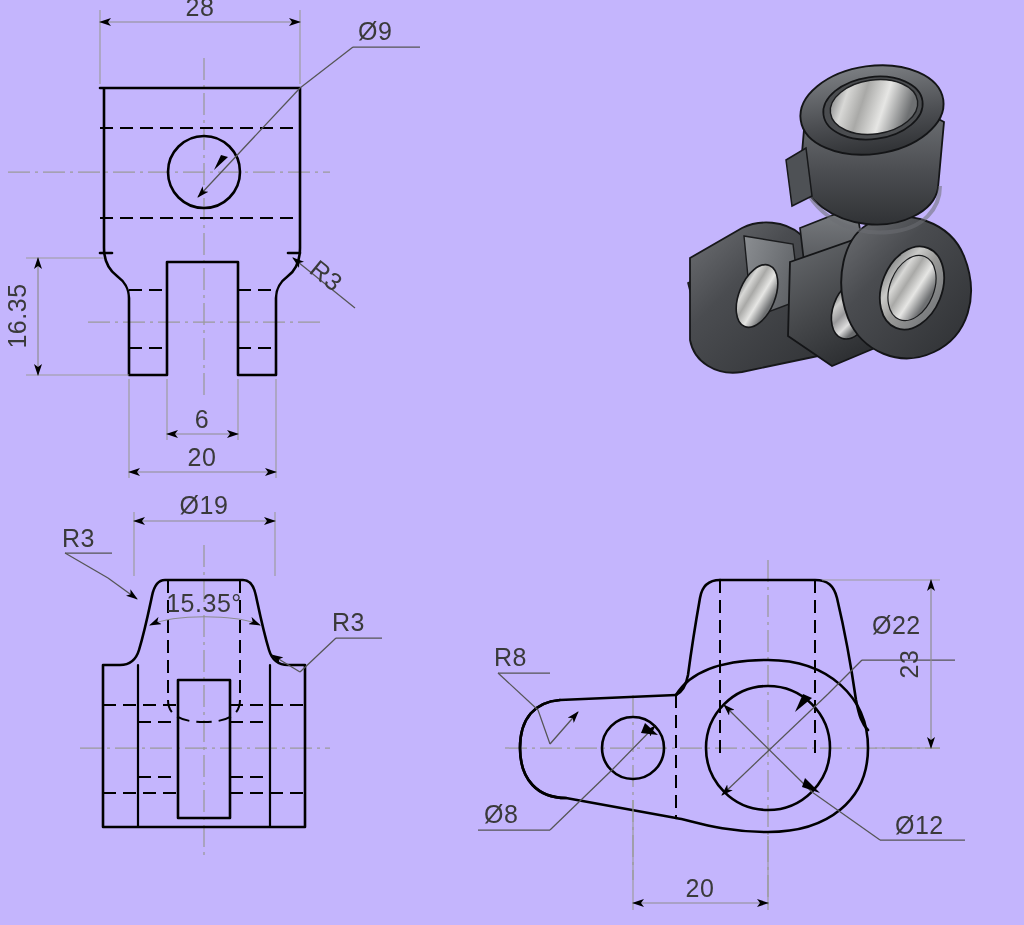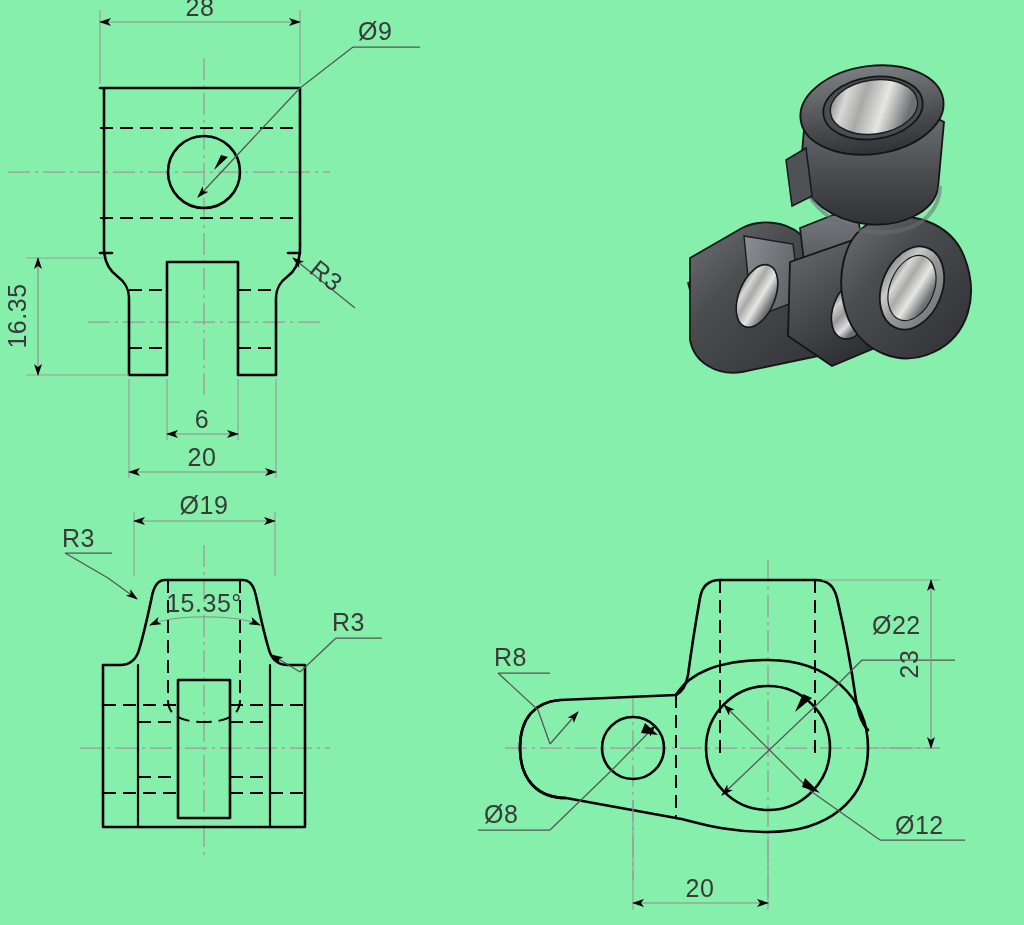--- a/index.html
+++ b/index.html
@@ -12,21 +12,21 @@
     width: 1024px;
     height: 925px;
     font-family: "Liberation Sans", sans-serif;
     overflow: hidden;
     position: relative;
   }
   #sheet {
     position: relative;
     width: 1024px;
     height: 925px;
-    background: #86efac;
+    background: #c4b5fd;
   }
   svg.drw {
     position: absolute;
     left: 0;
     top: 0;
     width: 1024px;
     height: 925px;
   }
   
   .visible      { fill: none; stroke: #000000; stroke-width: 2.6; stroke-linecap: round; stroke-linejoin: round; }

